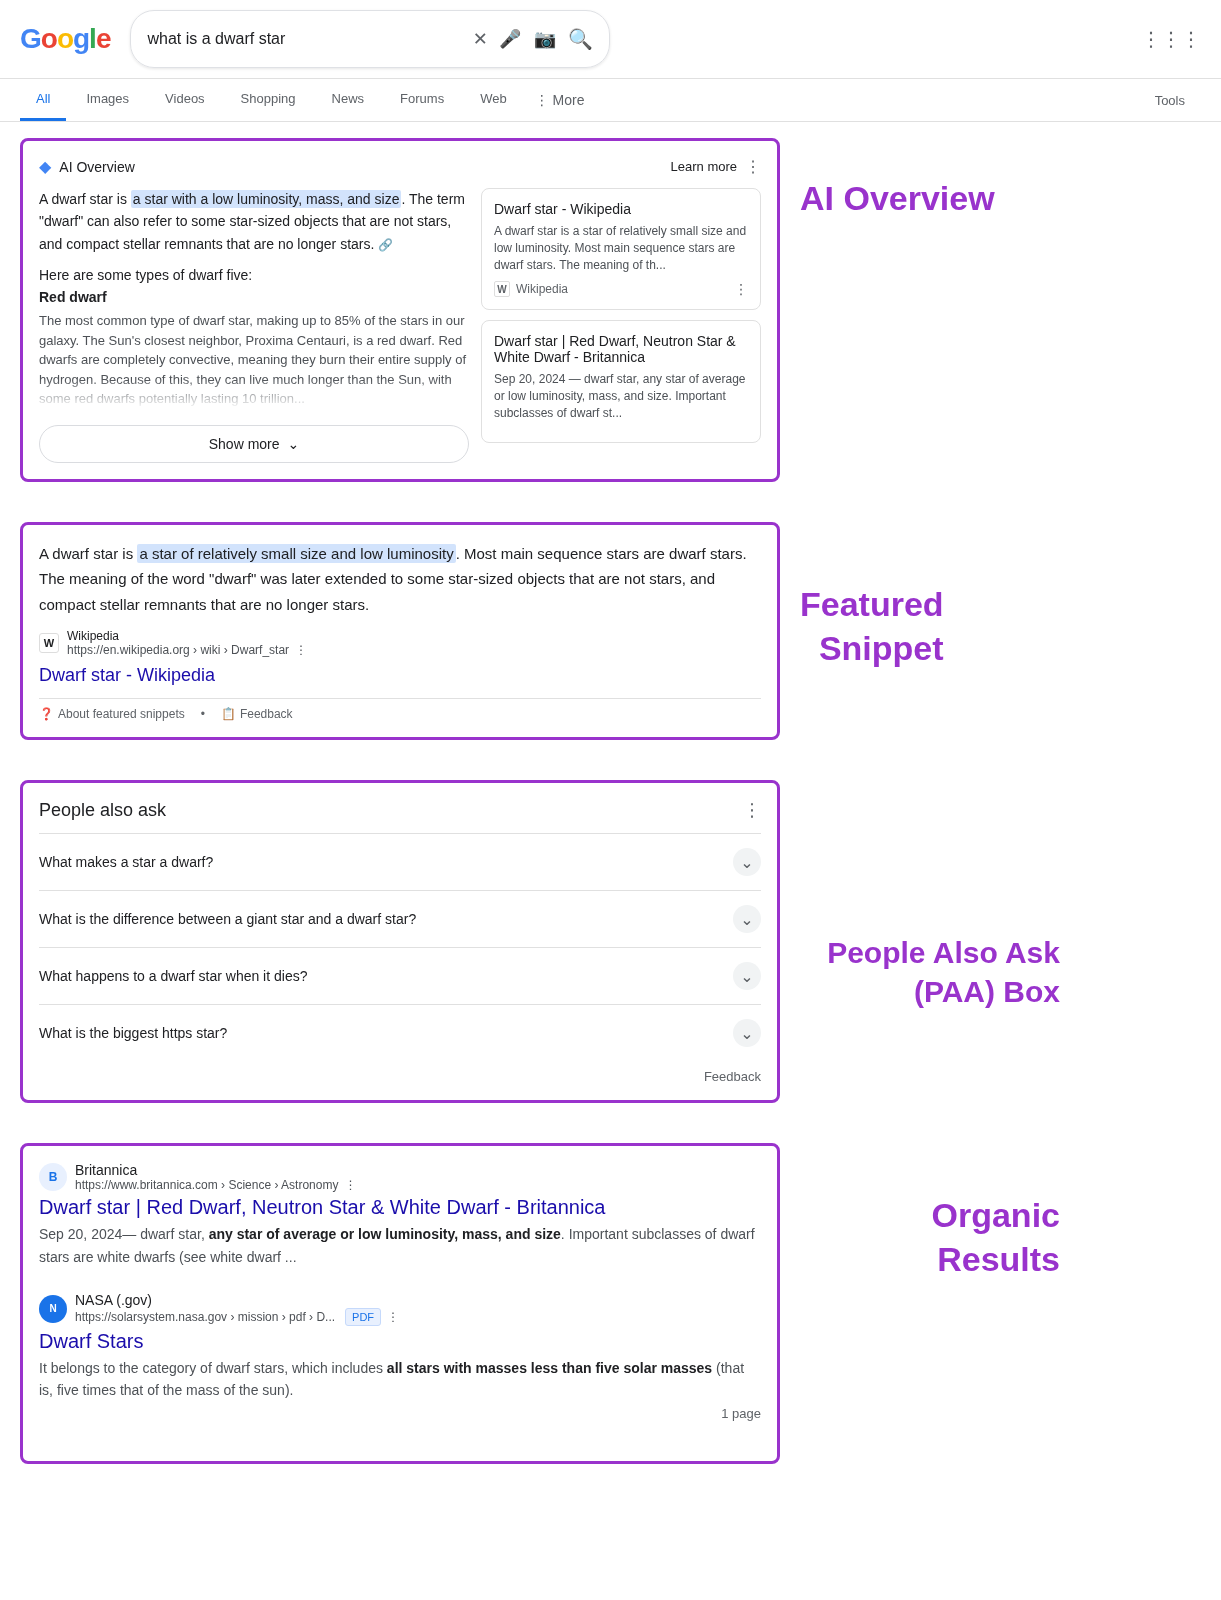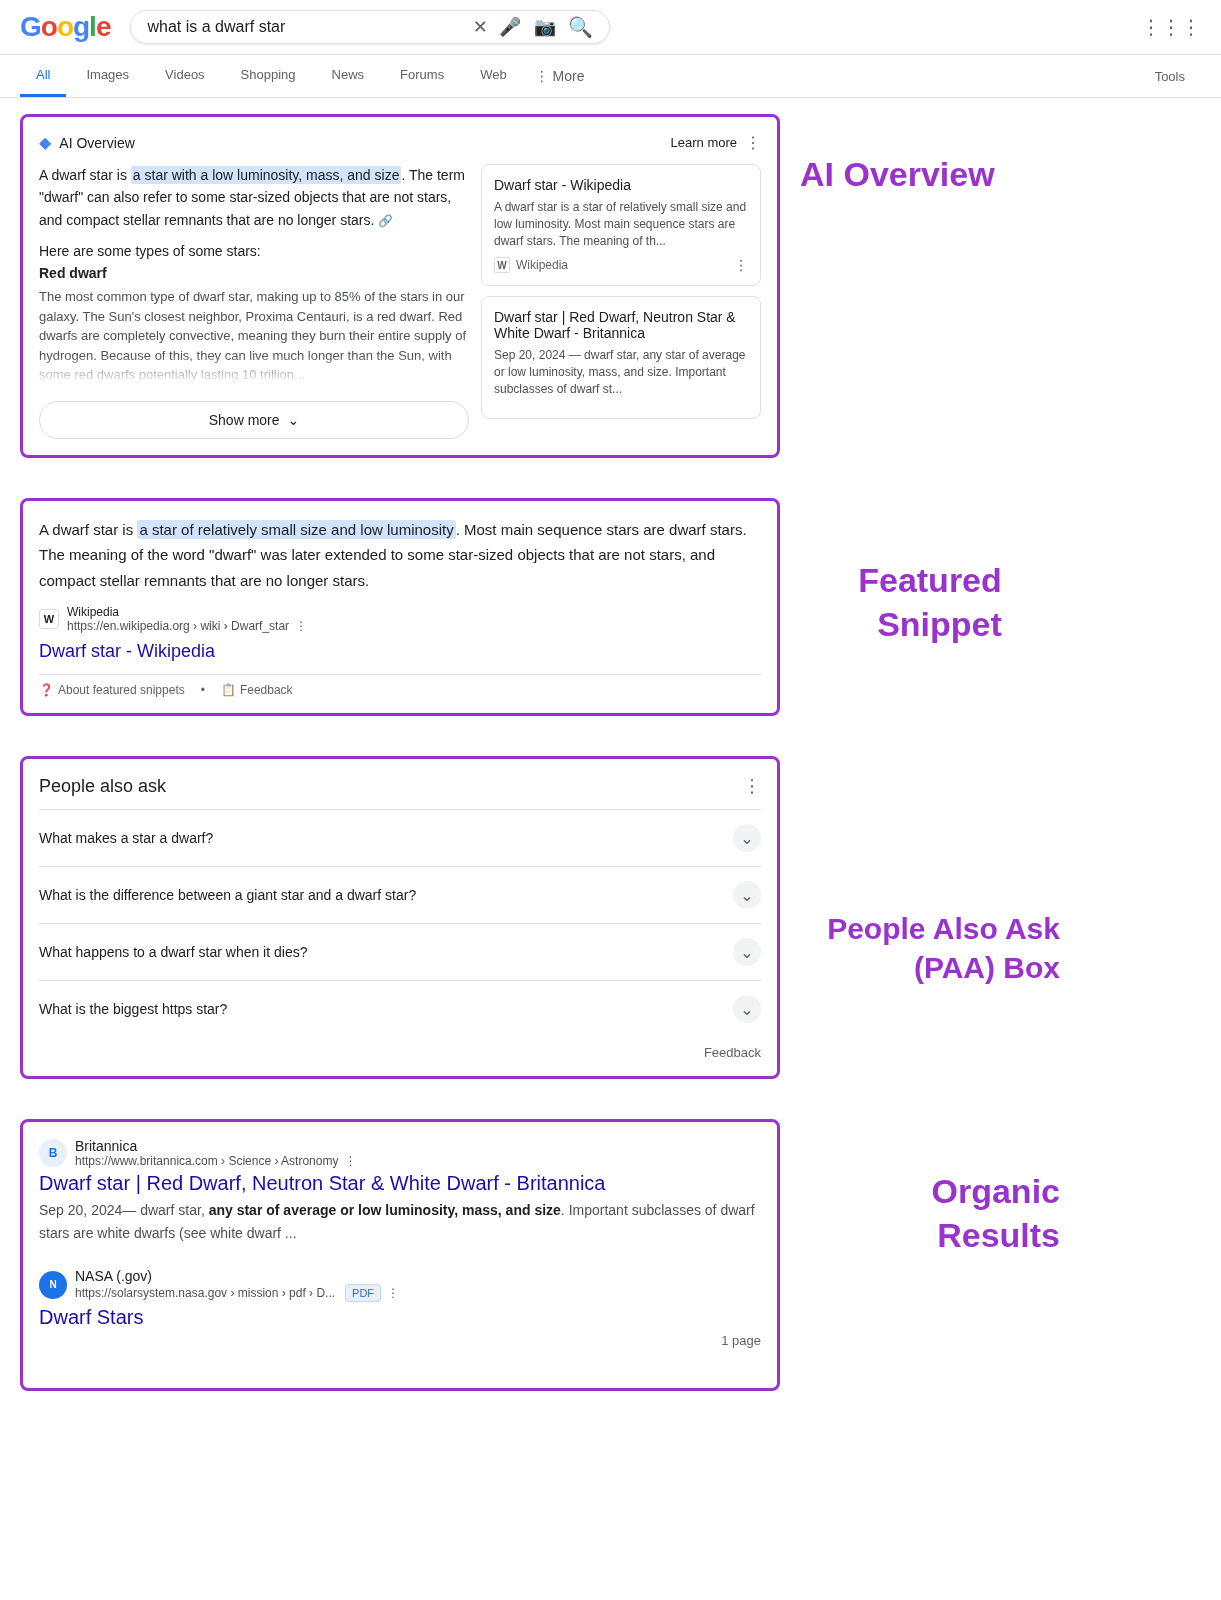--- a/index.html
+++ b/index.html
@@ -7,21 +7,21 @@
 
     
     .header { display: flex; align-items: center; padding: 10px 20px; border-bottom: 1px solid #e0e0e0; gap: 20px; }
     .google-logo { display: flex; align-items: center; font-size: 28px; font-weight: bold; letter-spacing: -1px; }
     .google-logo span:nth-child(1) { color: #4285F4; }
     .google-logo span:nth-child(2) { color: #EA4335; }
     .google-logo span:nth-child(3) { color: #FBBC04; }
     .google-logo span:nth-child(4) { color: #4285F4; }
     .google-logo span:nth-child(5) { color: #34A853; }
     .google-logo span:nth-child(6) { color: #EA4335; }
-    .search-bar { display: flex; align-items: center; border: 1px solid #dfe1e5; border-radius: 24px; padding: 4px 16px; width: 480px; gap: 10px; box-shadow: 0 1px 3px rgba(0,0,0,0.1); }
+    .search-bar { display: flex; align-items: center; border: 1px solid #dfe1e5; border-radius: 24px; padding: 16px 16px; width: 480px; gap: 10px; box-shadow: 0 1px 3px rgba(0,0,0,0.1); }
     .search-input { flex: 1; border: none; outline: none; font-size: 16px; color: #202124; }
     .search-icons { display: flex; align-items: center; gap: 12px; }
     .icon-btn { background: none; border: none; cursor: pointer; font-size: 18px; color: #5f6368; }
     .header-right { margin-left: auto; display: flex; align-items: center; }
     .grid-icon { font-size: 20px; color: #5f6368; cursor: pointer; }
 
     
     .nav-tabs { display: flex; align-items: center; padding: 0 20px; border-bottom: 1px solid #e0e0e0; gap: 4px; }
     .nav-tab { padding: 12px 16px; font-size: 13px; color: #5f6368; cursor: pointer; border-bottom: 3px solid transparent; white-space: nowrap; }
     .nav-tab.active { color: #1a73e8; border-bottom: 3px solid #1a73e8; font-weight: 500; }
@@ -140,21 +140,21 @@
           <div class="ai-header-right">
             <a class="learn-more-btn">Learn more</a>
             <span class="three-dots">⋮</span>
           </div>
         </div>
         <div class="ai-body">
           <div class="ai-text-col">
             <div class="ai-text">
               <span>A dwarf star is </span><span class="highlight-blue">a star with a low luminosity, mass, and size</span><span>. The term "dwarf" can also refer to some star-sized objects that are not stars, and compact stellar remnants that are no longer stars.</span> <span style="color:#5f6368; font-size:12px;">🔗</span>
             </div>
-            <div class="dwarf-types-title">Here are some types of some stars:</div>
+            <div class="dwarf-types-title">Here are some types of dwarf five:</div>
             <div class="red-dwarf-title">Red dwarf</div>
             <div class="gradient-fade">
               <div class="red-dwarf-text">The most common type of dwarf star, making up to 85% of the stars in our galaxy. The Sun's closest neighbor, Proxima Centauri, is a red dwarf. Red dwarfs are completely convective, meaning they burn their entire supply of hydrogen. Because of this, they can live much longer than the Sun, with some red dwarfs potentially lasting 10 trillion...</div>
             </div>
             <div class="show-more-btn">
               <span>Show more</span>
               <span>⌄</span>
             </div>
           </div>
           <div class="ai-sources">
@@ -205,21 +205,21 @@
             <span>About featured snippets</span>
           </div>
           <span>•</span>
           <div class="snippet-footer-item">
             <span>📋</span>
             <span>Feedback</span>
           </div>
         </div>
       </div>
     </div>
-    <div style="width: 280px; padding-left: 20px; display:flex; align-items:center; justify-content:center; padding-top: 60px;">
+    <div style="width: 280px; padding-left: 20px; display:flex; align-items:center; justify-content:flex-start; padding-top: 60px;">
       <div class="section-label-text" style="font-size:34px; font-weight:bold; color:#9933cc; text-align:right; line-height:1.3;">Featured<br>Snippet</div>
     </div>
   </div>
 
   <div style="display:flex; align-items:center; margin-bottom: 20px;">
     <div style="flex:1; max-width:760px;">
       <div class="paa-section">
         <div class="paa-header">
           <span class="paa-title">People also ask</span>
           <span style="color:#5f6368; cursor:pointer; font-size:18px;">⋮</span>
@@ -275,20 +275,23 @@
             <div>
               <div class="result-site">NASA (.gov)</div>
               <div class="result-url">
                 <span>https://solarsystem.nasa.gov › mission › pdf › D...</span>
                 <span class="pdf-badge">PDF</span>
                 <span style="cursor:pointer;">⋮</span>
               </div>
             </div>
           </div>
           <a class="result-title">Dwarf Stars</a>
+          <div class="result-snippet">
+            <span>It belongs to the category of dwarf stars, which includes </span><strong>all stars with masses less than five solar masses</strong><span> (that is, five times that of the mass of the sun).</span>
+          </div>
           <div class="result-meta">1 page</div>
         </div>
       </div>
     </div>
     <div style="width: 280px; padding-left: 20px; display:flex; align-items:center; justify-content:flex-end; padding-top: 50px;">
       <div class="section-label-text" style="font-size:34px; font-weight:bold; color:#9933cc; text-align:right; line-height:1.3;">Organic<br>Results</div>
     </div>
   </div>
 
 </div>

